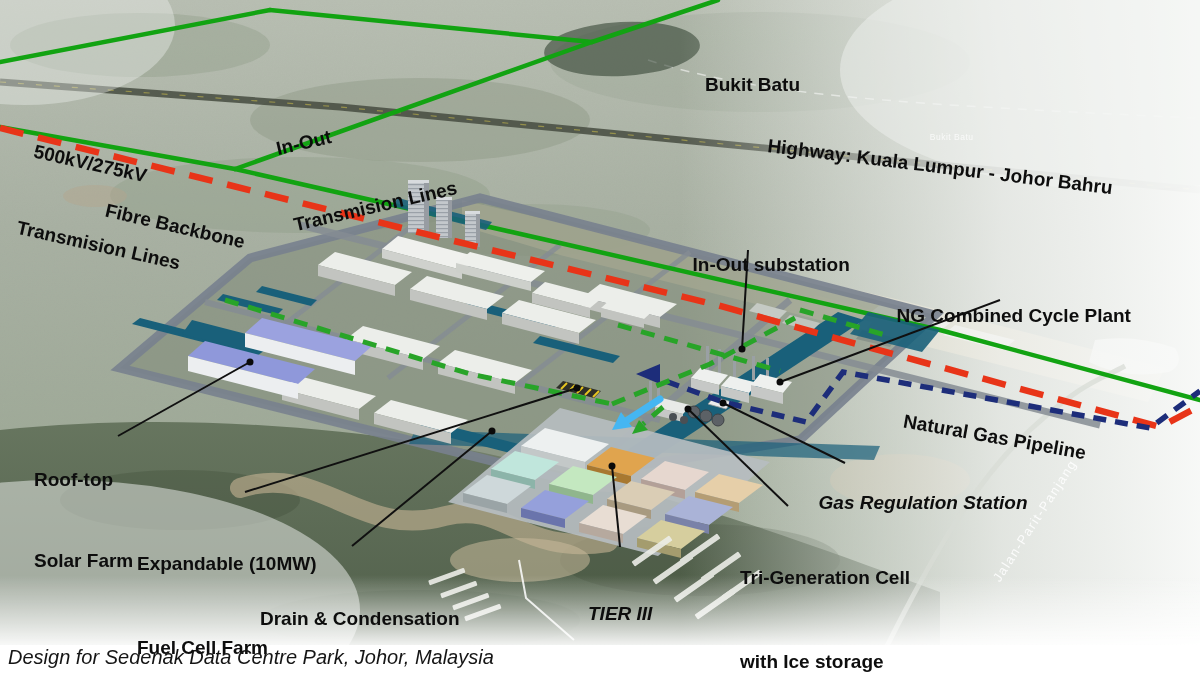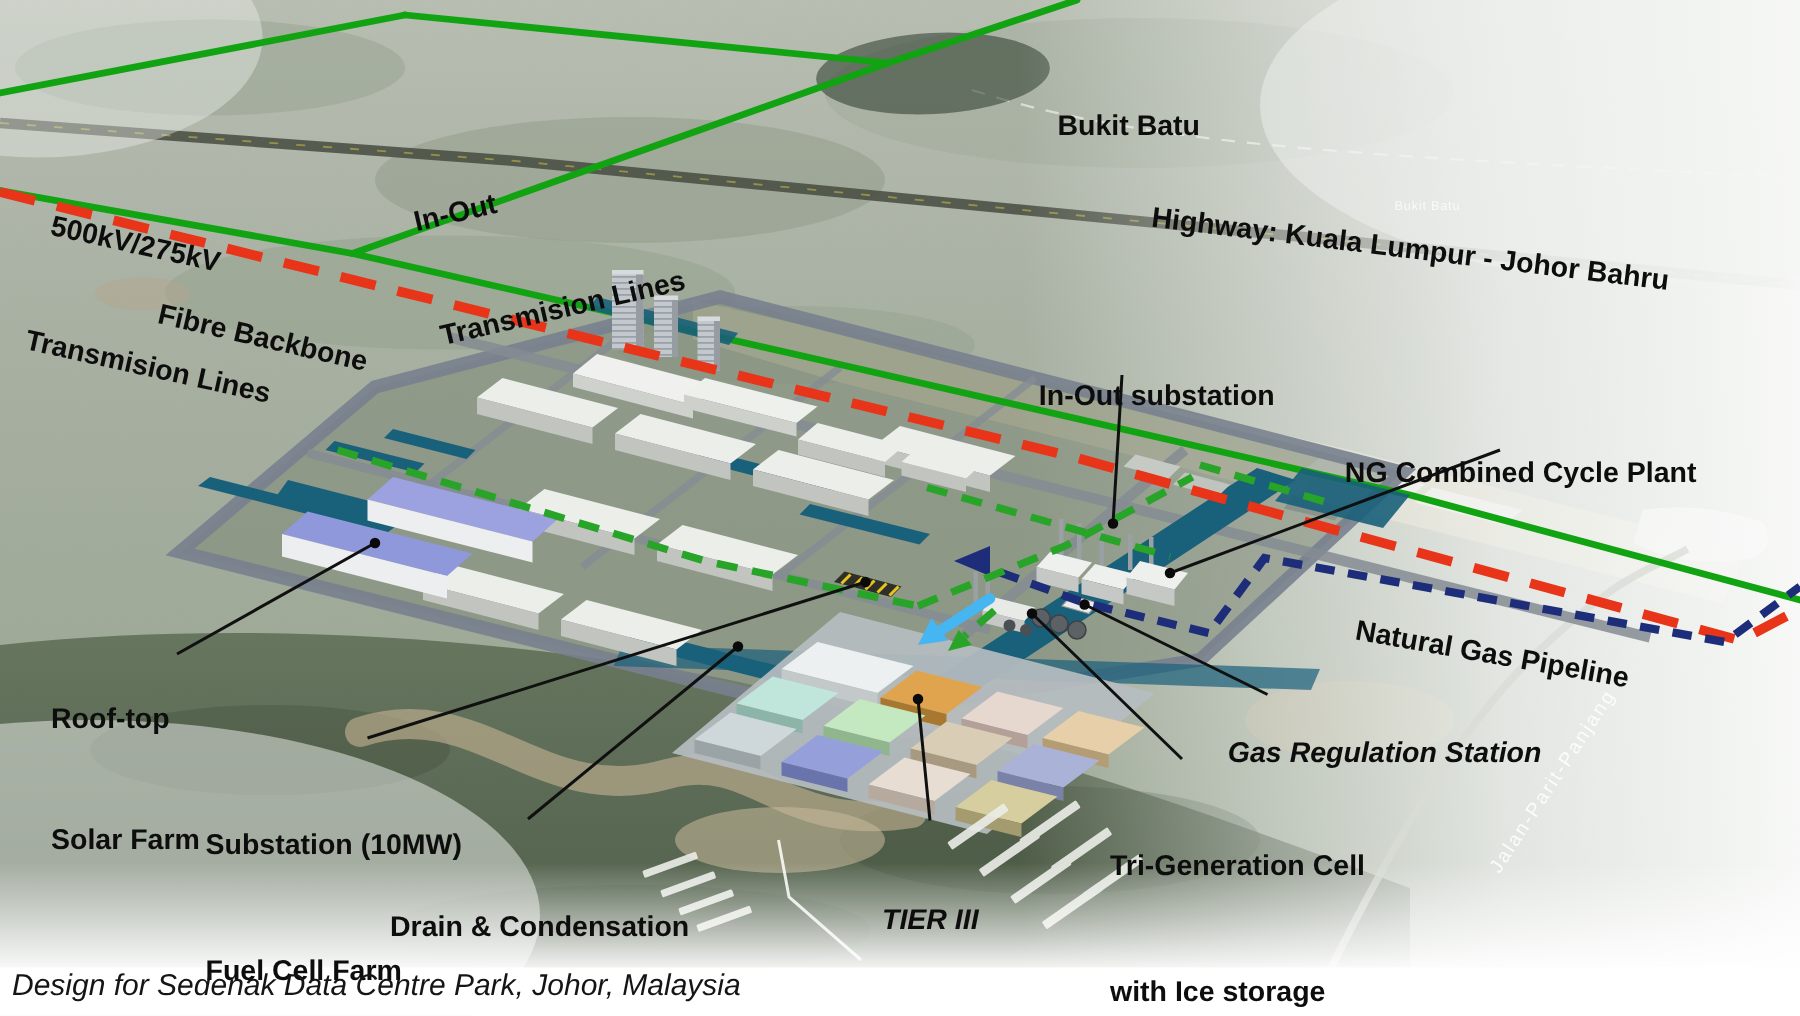--- a/index.html
+++ b/index.html
@@ -418,21 +418,21 @@
   <span class="l1">TIER III</span>
   
 </div>
 
 <div class="lbl" style="left:34px;top:412px;line-height:27px;">
   <span class="l1">Roof-top</span>
   <span class="l2">Solar Farm</span>
 </div>
 
 <div class="lbl" style="left:137px;top:494px;line-height:28px;">
-  <span class="l1">Substation (10MW)</span>
+  <span class="l1">Expandable (10MW)</span>
   <span class="l2">Fuel Cell Farm</span>
 </div>
 
 <div class="lbl" style="left:260px;top:549px;line-height:28px;">
   <span class="l1">Drain &amp; Condensation</span>
   
 </div>
 
 <div id="lbl-jalan" class="lbl" style="left:958px;top:568px;">
   <span>Jalan-Parit-Panjang</span>

